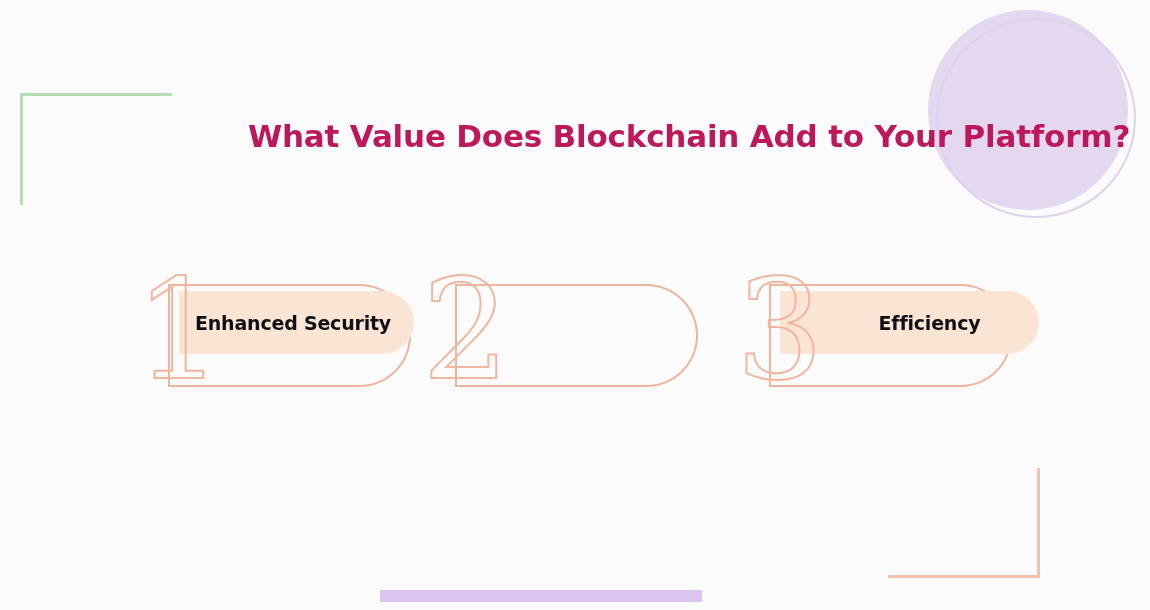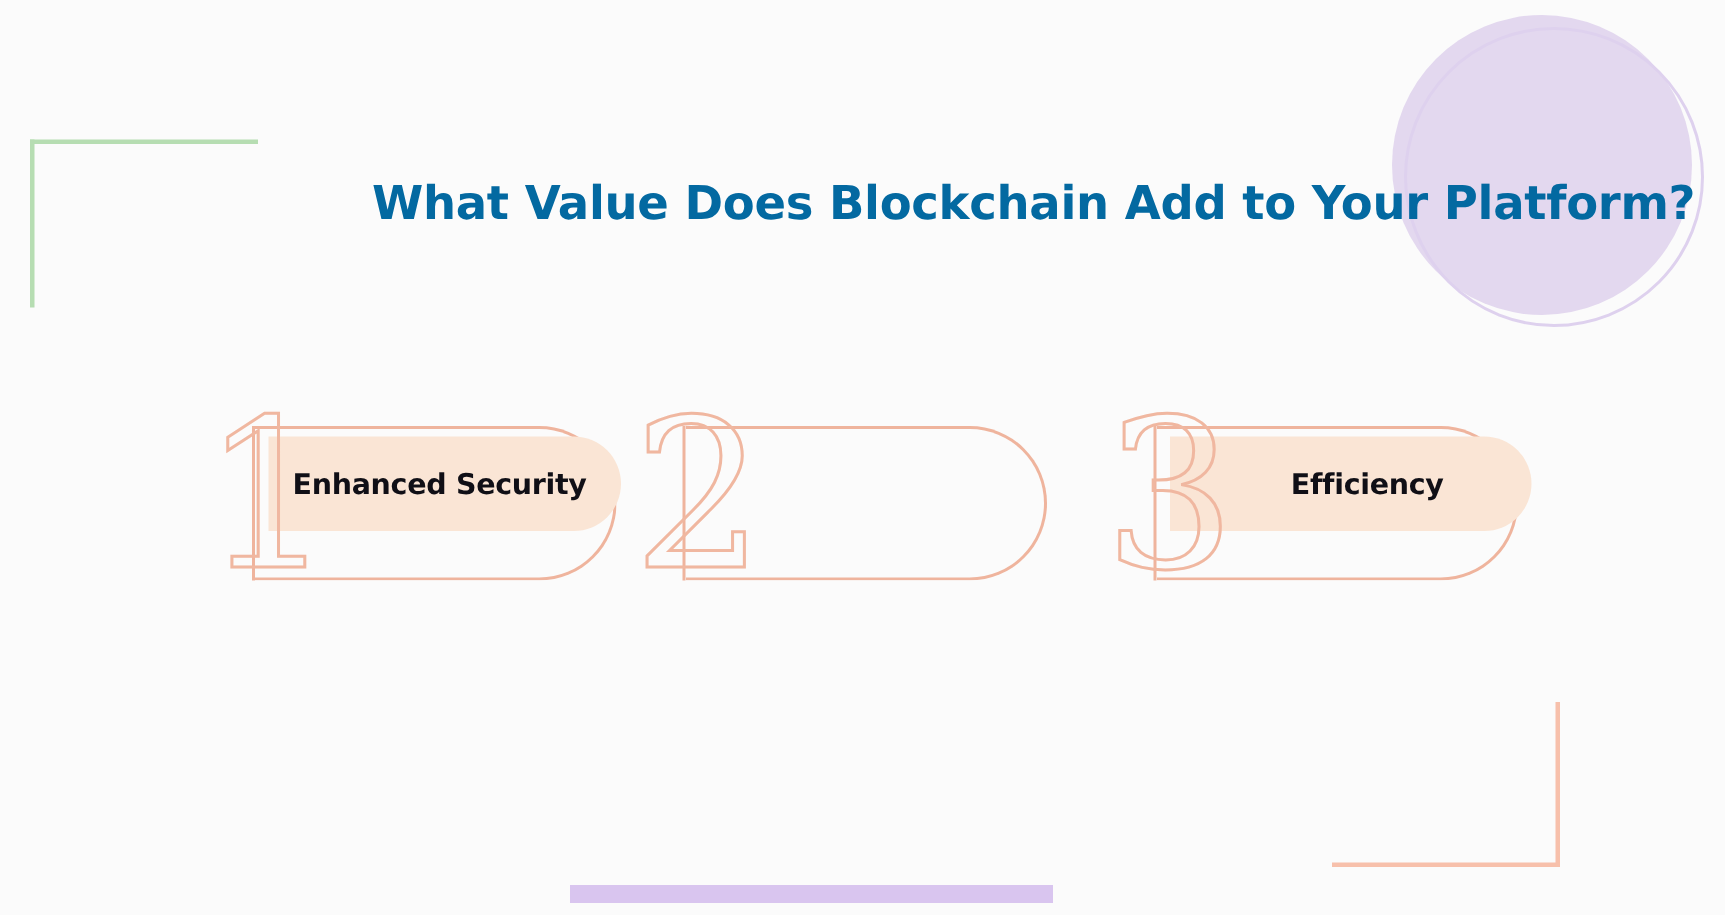--- a/index.html
+++ b/index.html
@@ -78,21 +78,21 @@
   }
 
   
   .title {
     position: absolute;
     left: 248px;
     top: 118px;
     width: 690px;
     font-size: 31px;
     font-weight: bold;
-    color: #0369a1;
+    color: #be185d;
     letter-spacing: -0.2px;
     font-family: "DejaVu Sans", sans-serif;
     white-space: nowrap;
   }
 
   
   .items {
     position: absolute;
     left: 0;
     top: 278px;
@@ -176,21 +176,21 @@
     color: #100f16;
     letter-spacing: -0.2px;
     white-space: nowrap;
     text-align: center;
     padding-left: 6px;
   }
 
   
   .item-1 .pill-fill { justify-content: flex-start; padding-left: 10px; }
   .item-2 .pill-fill { justify-content: center; }
-  .item-3 .pill-fill { justify-content: center; padding-left: 16px; }
+  .item-3 .pill-fill { justify-content: center; padding-left: 34px; }
 </style>
 </head>
 <body>
 
 <div class="slide">
 
   <div class="deco circle-fill"></div>
   <div class="deco circle-ring"></div>
   <div class="deco bracket-green"></div>
   <div class="deco bracket-salmon"></div>

